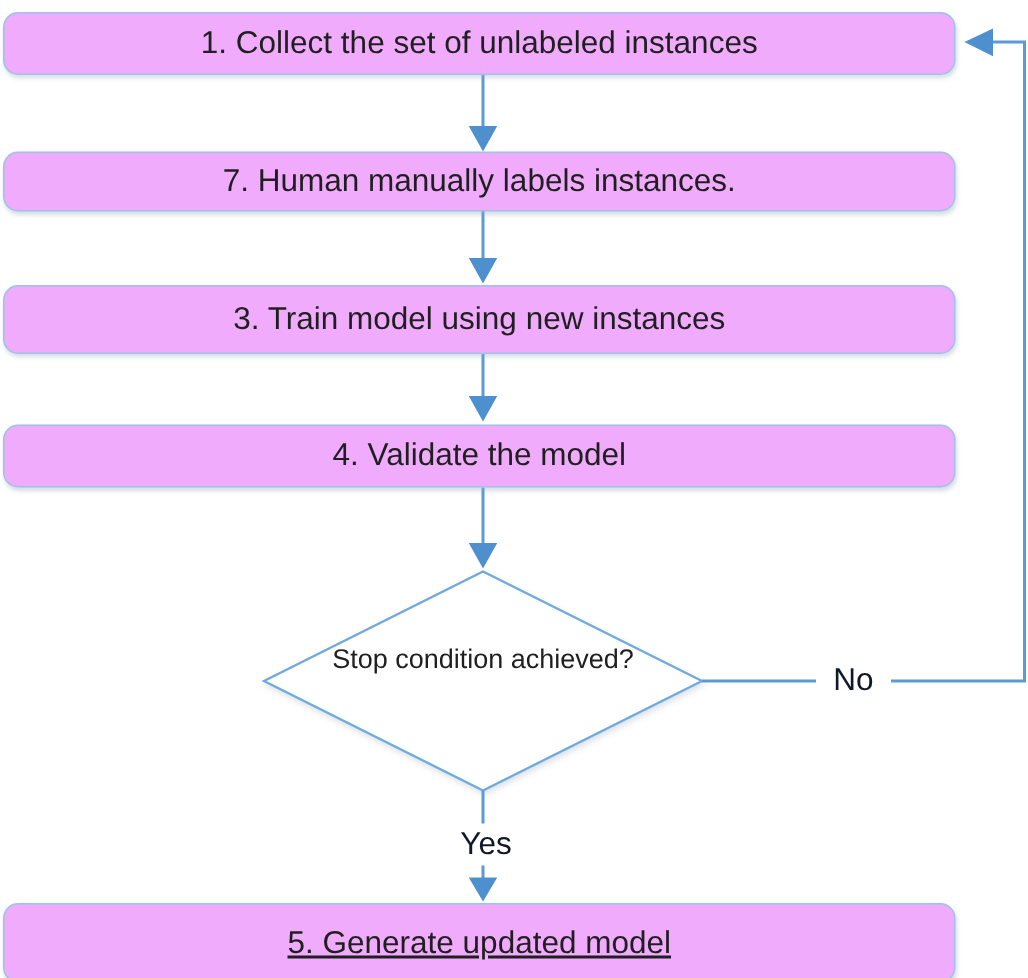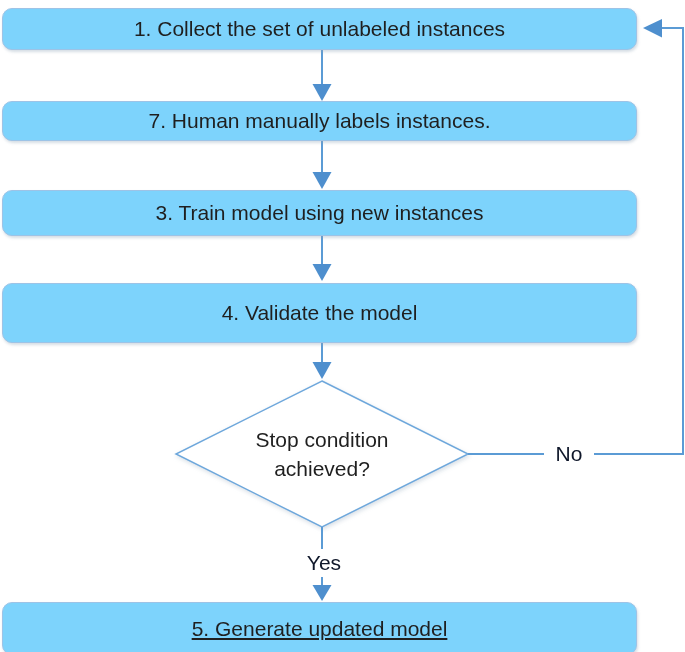--- a/index.html
+++ b/index.html
@@ -19,36 +19,36 @@
     position: absolute;
     left: 0;
     top: 0;
     width: 685px;
     height: 652px;
   }
   .flow-box {
     position: absolute;
     left: 2px;
     width: 635px;
-    background: #7dd3fc;
+    background: #f0abfc;
     border: 1.5px solid #9DC3E6;
     border-radius: 10px;
     box-shadow: 1px 2px 3px rgba(145, 165, 185, 0.38);
     display: flex;
     align-items: center;
     justify-content: center;
     color: #1f1f1f;
     font-size: 21px;
     line-height: 1.2;
     box-sizing: border-box;
   }
   .flow-label {
     position: absolute;
     color: #1f1f1f;
-    font-size: 21px;
+    font-size: 18px;
     line-height: 29px;
     text-align: center;
   }
   .branch-label {
     position: absolute;
     color: #0f172a;
     font-size: 21px;
     line-height: 24px;
     background: #ffffff;
     padding: 0 3px;
@@ -97,21 +97,21 @@
     <polyline class="conn-line" points="468,454 683,454 683,28 662,28"></polyline>
     <polygon class="conn-head" points="662,19 662,37.5 643,28"></polygon>
   </svg>
 
   <div class="flow-box" style="top: 8px; height: 42px;">1. Collect the set of unlabeled instances</div>
 
   <div class="flow-box" style="top: 101px; height: 40px;">7. Human manually labels instances.</div>
 
   <div class="flow-box" style="top: 190px; height: 46px;">3. Train model using new instances</div>
 
-  <div class="flow-box" style="top: 283px; height: 60px;">4. Validate the model</div>
+  <div class="flow-box" style="top: 283px; height: 42px;">4. Validate the model</div>
 
   <div class="flow-box" style="top: 602px; height: 53px; text-decoration: underline;">5. Generate updated model</div>
 
   <div class="flow-label" style="left: 212px; top: 425px; width: 220px;">Stop condition achieved?</div>
 
   <div class="branch-label" style="left: 544px; top: 442px; width: 44px;">No</div>
 
   <div class="branch-label" style="left: 298px; top: 551px; width: 46px;">Yes</div>
 
 </div>

